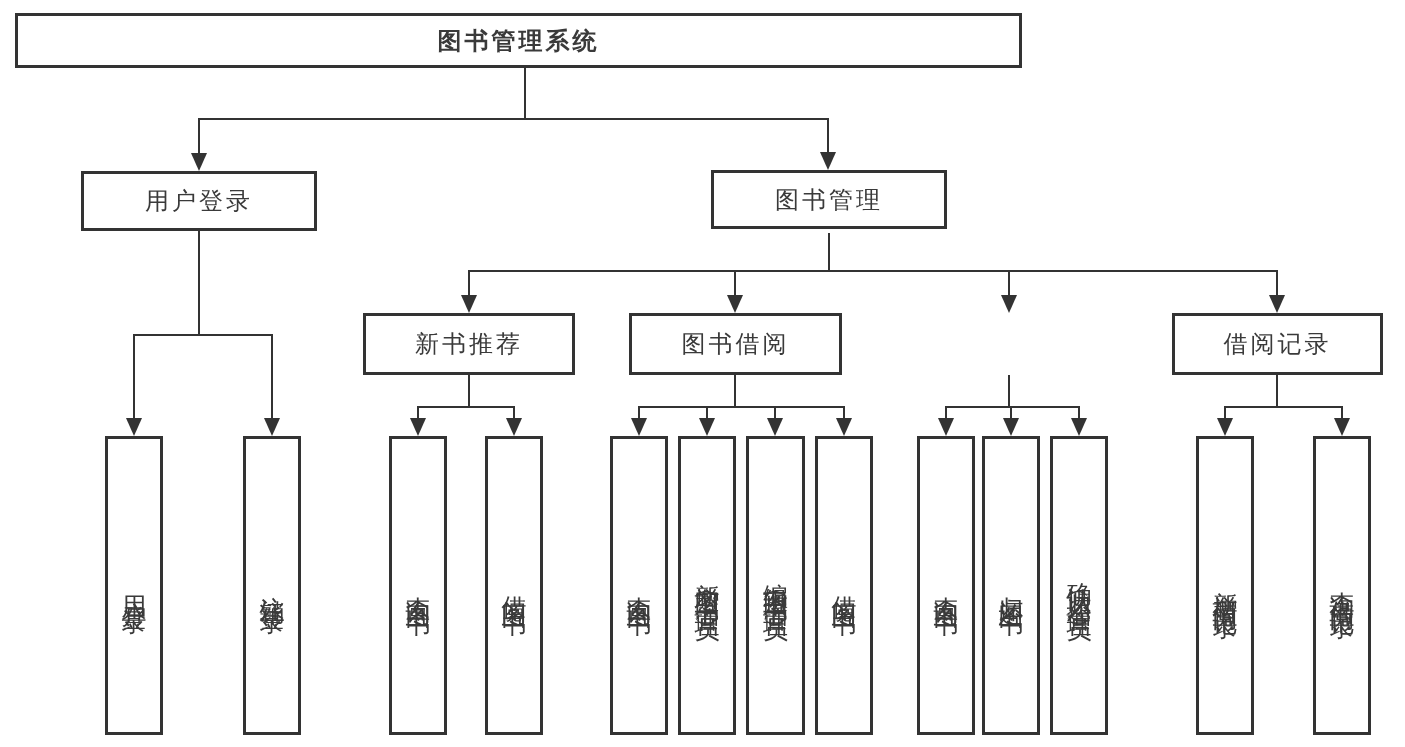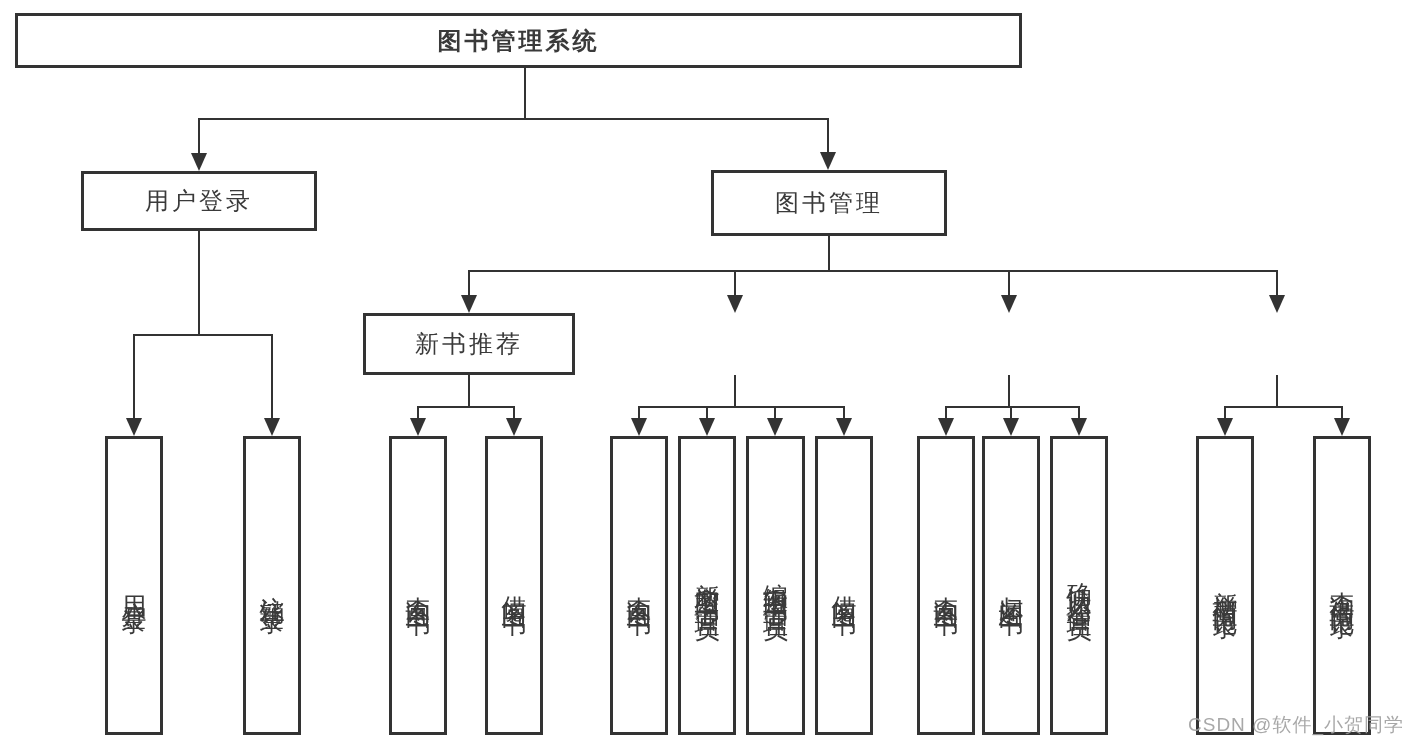--- a/index.html
+++ b/index.html
@@ -63,23 +63,25 @@
   }
 </style>
 </head>
 <body>
 
 <div class="diagram">
 
   <div class="box h-box" style="left:15px; top:13px; width:1007px; height:55px;font-weight:bold;">图书管理系统</div>
 
   <div class="box h-box" style="left:81px; top:171px; width:236px; height:60px;">用户登录</div>
-  <div class="box h-box" style="left:711px; top:170px; width:236px; height:66px;">图书管理</div>
+  <div class="box h-box" style="left:711px; top:170px; width:236px; height:59px;">图书管理</div>
 
   <div class="box h-box" style="left:363px; top:313px; width:212px; height:62px;">新书推荐</div>
+  <div class="box h-box" style="left:629px; top:313px; width:213px; height:62px;">图书借阅</div>
+  <div class="box h-box" style="left:1172px; top:313px; width:211px; height:62px;">借阅记录</div>
 
   <div class="box v-box" style="left:105px; top:436px; width:58px; height:299px;">用户登录</div>
   <div class="box v-box" style="left:243px; top:436px; width:58px; height:299px;">注销登录</div>
 
   <div class="box v-box" style="left:389px; top:436px; width:58px; height:299px;">查询图书</div>
   <div class="box v-box" style="left:485px; top:436px; width:58px; height:299px;">借阅图书</div>
 
   <div class="box v-box" style="left:610px; top:436px; width:58px; height:299px;">查询图书</div>
   <div class="box v-box" style="left:678px; top:436px; width:58px; height:299px;">新增图书（管理员）</div>
   <div class="box v-box" style="left:746px; top:436px; width:59px; height:299px;">编辑图书（管理员）</div>
@@ -144,15 +146,14 @@
   <div class="line" style="left:1078px; top:406px; width:2px; height:12px;"></div>
   <div class="arrow" style="left:1071px; top:418px;"></div>
 
   <div class="line" style="left:1276px; top:375px; width:2px; height:32px;"></div>
   <div class="line" style="left:1224px; top:406px; width:119px; height:2px;"></div>
   <div class="line" style="left:1224px; top:406px; width:2px; height:12px;"></div>
   <div class="arrow" style="left:1217px; top:418px;"></div>
   <div class="line" style="left:1341px; top:406px; width:2px; height:12px;"></div>
   <div class="arrow" style="left:1334px; top:418px;"></div>
 
-  <div class="watermark">CSDN @软件_小贺同学</div>
 
 </div>
 
 </body></html>

